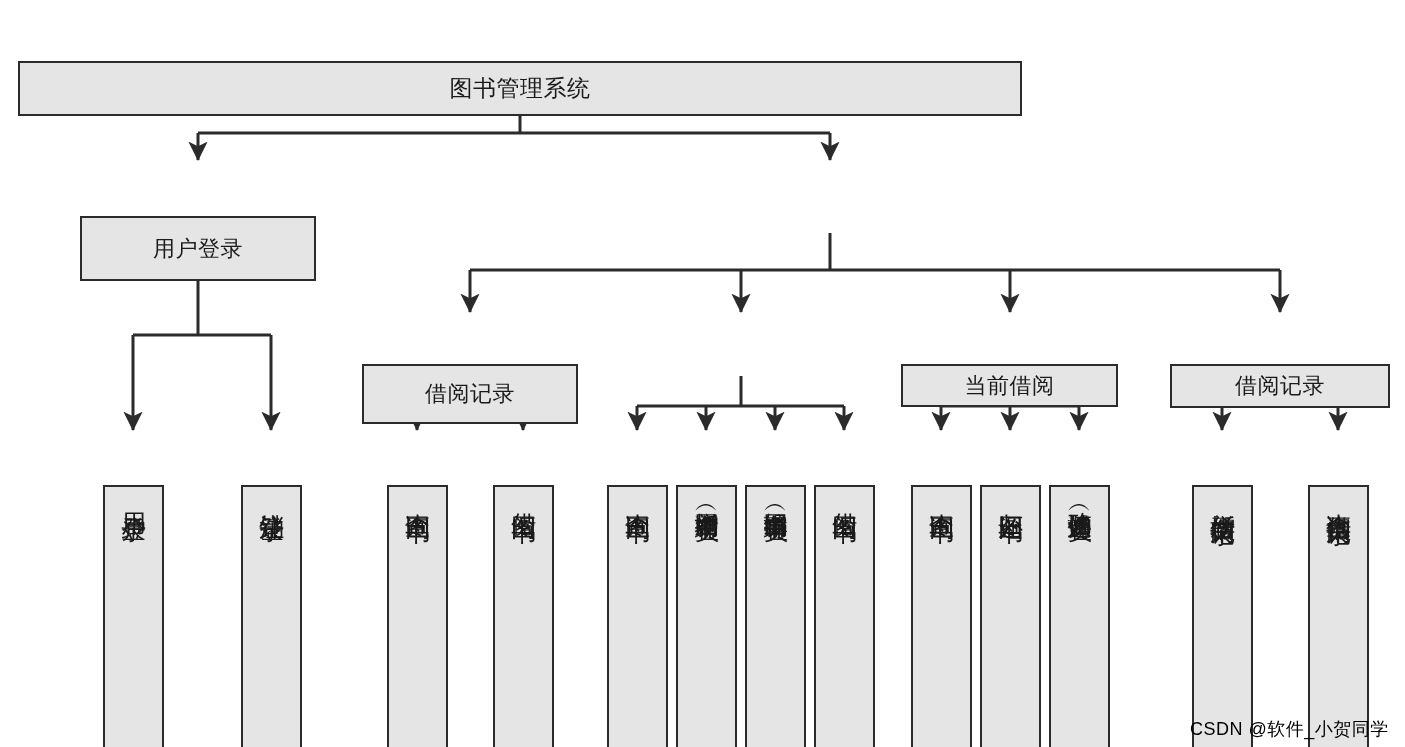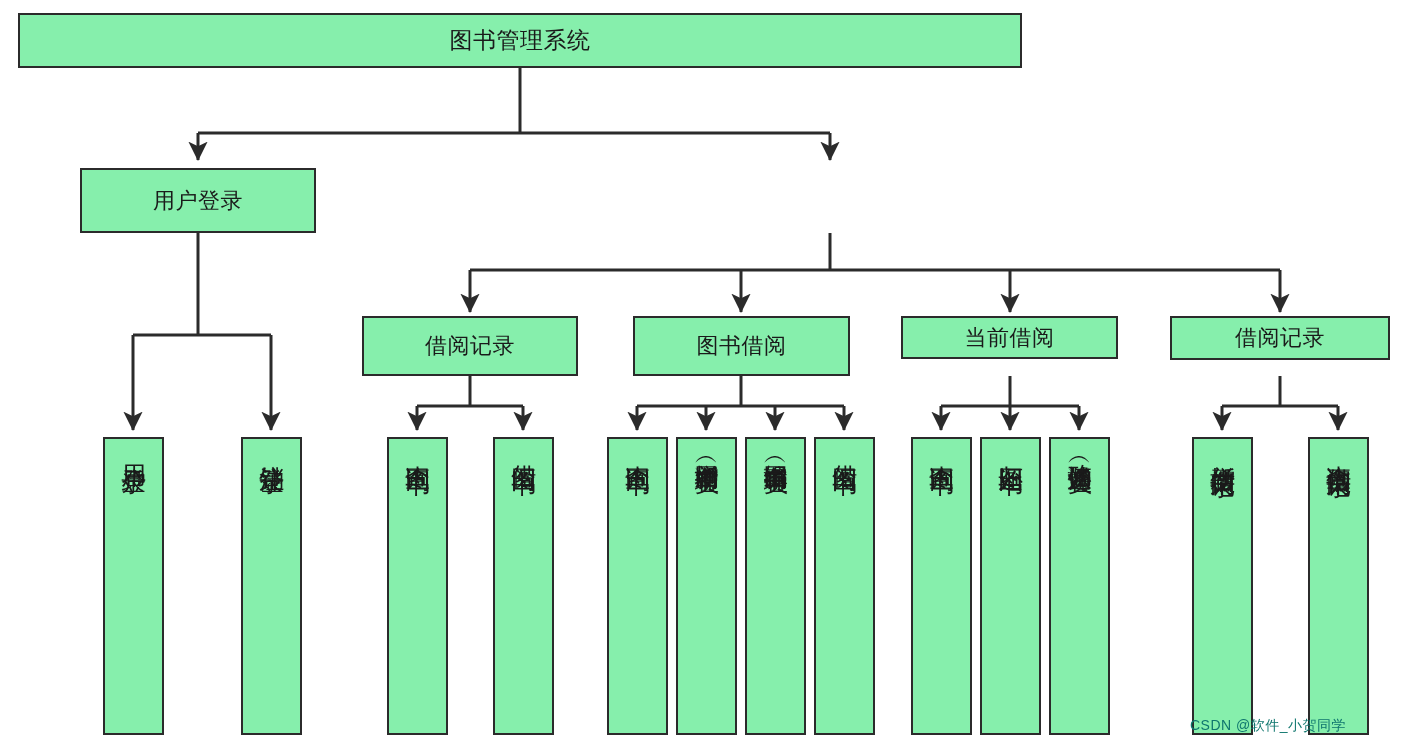--- a/index.html
+++ b/index.html
@@ -24,25 +24,26 @@
     left: 0;
     top: 0;
     width: 1405px;
     height: 747px;
     pointer-events: none;
   }
   .node {
     position: absolute;
     box-sizing: border-box;
     border: 2.5px solid #2b2b2b;
-    background: #86efac;
+    background: #e5e5e5;
     display: flex;
     align-items: center;
     justify-content: center;
     color: #1a1a1a;
+    margin-top: 48px;
   }
   .node .label {
     display: block;
     text-align: center;
     line-height: 1.18;
     letter-spacing: 0.5px;
   }
   .node.horizontal .label {
     font-size: 22px;
     white-space: nowrap;
@@ -62,22 +63,22 @@
     line-height: 1.02;
     letter-spacing: 2px;
     white-space: nowrap;
   }
   .node.vertical.tall .label {
     font-size: 24px;
     letter-spacing: 1px;
   }
   .watermark {
     position: absolute;
-    font-size: 14px;
-    color: #0f766e;
+    font-size: 18px;
+    color: #000000;
     white-space: nowrap;
     letter-spacing: 0.5px;
   }
 </style>
 </head>
 <body>
 
 <div id="diagram-root">
 
   <svg id="wires" viewBox="0 0 1405 747">
@@ -134,23 +135,20 @@
     <span class="label">图书管理系统</span>
   </div>
 
   <div class="node horizontal" style="left:80px; top:168px; width:236px; height:65px;">
     <span class="label">用户登录</span>
   </div>
 
   <div class="node horizontal" style="left:362px; top:316px; width:216px; height:60px;">
     <span class="label">借阅记录</span>
   </div>
-  <div class="node horizontal" style="left:633px; top:316px; width:217px; height:60px;">
-    <span class="label">图书借阅</span>
-  </div>
   <div class="node horizontal" style="left:901px; top:316px; width:217px; height:43px;">
     <span class="label">当前借阅</span>
   </div>
   <div class="node horizontal" style="left:1170px; top:316px; width:220px; height:44px;">
     <span class="label">借阅记录</span>
   </div>
 
   <div class="node vertical" style="left:103px; top:437px; width:61px; height:298px;">
     <span class="label">用户登录</span>
   </div>

